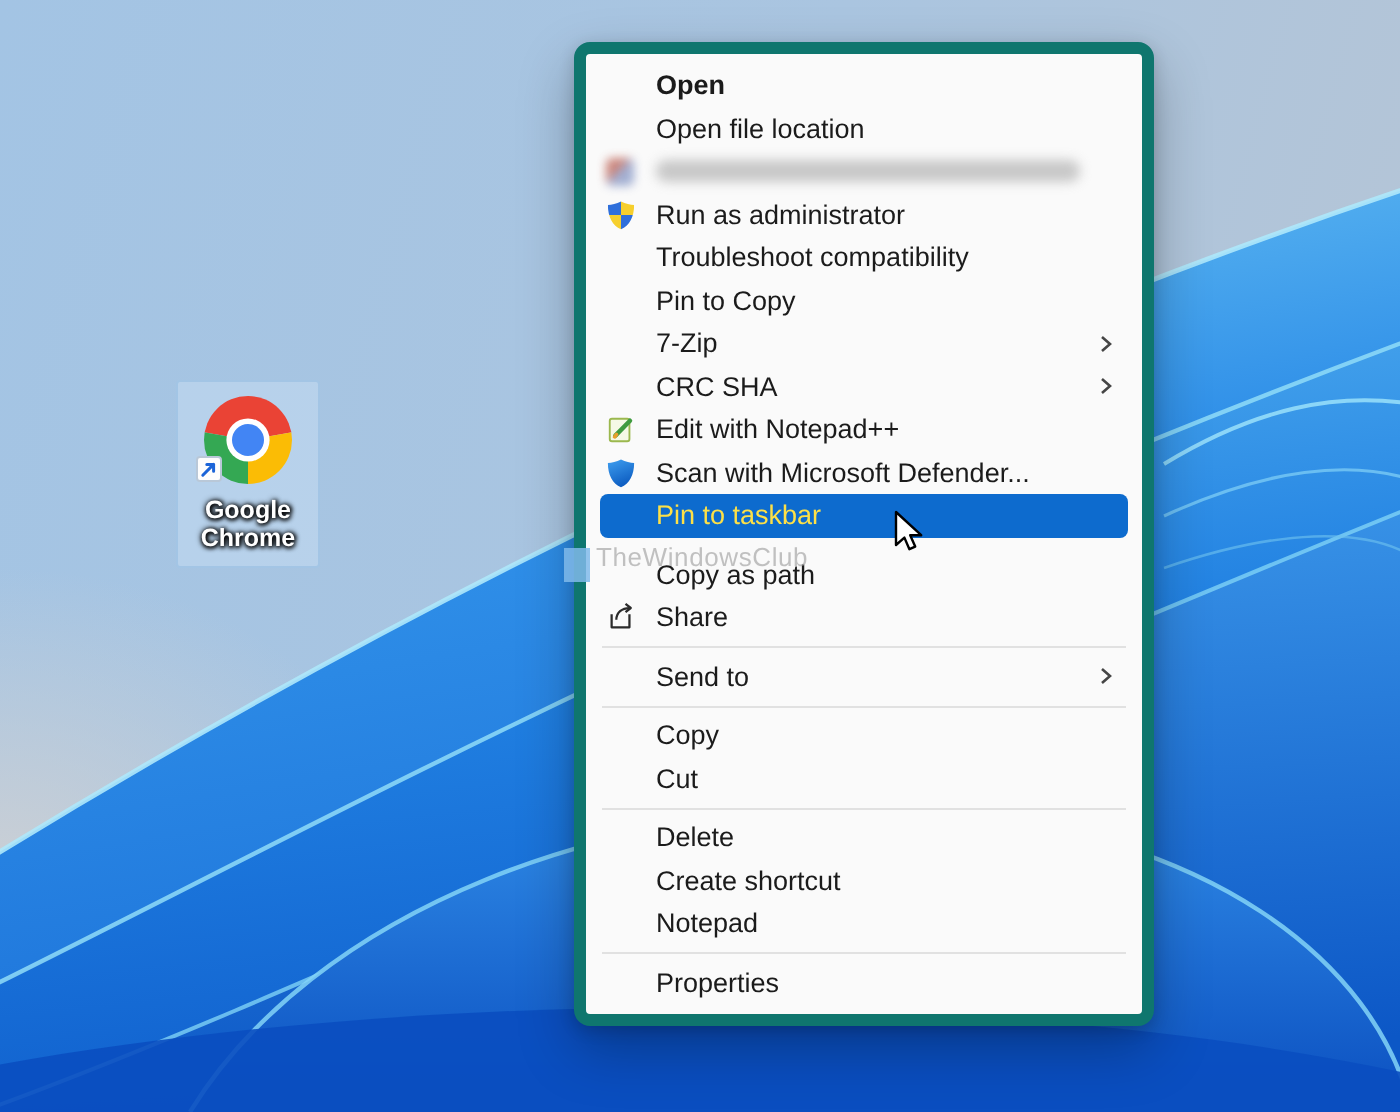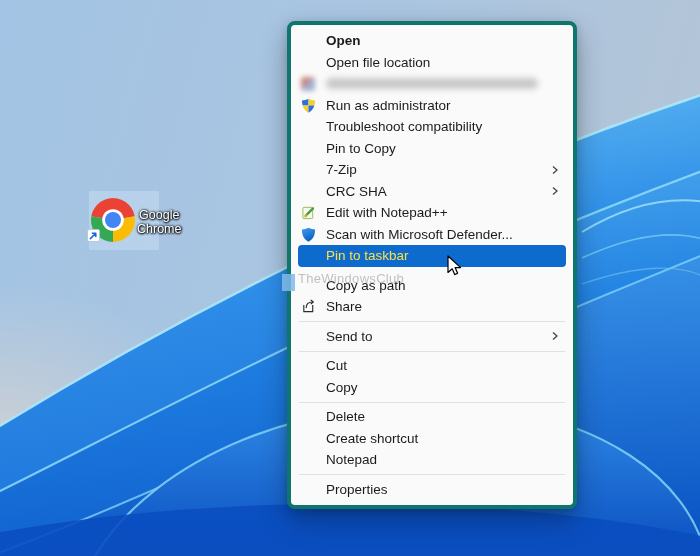--- a/index.html
+++ b/index.html
@@ -12,37 +12,37 @@
   .desktop{
     position:absolute;inset:0;z-index:0;
     background:
       radial-gradient(300px 230px at 0% 80%, #cdd0d4 0%, rgba(205,208,212,0) 70%),
       linear-gradient(105deg,#a3c4e4 0%,#aac5e0 50%,#b7c5d4 100%);
   }
   .desktop svg{position:absolute;inset:0;}
   
   .dicon{
     position:absolute;left:88px;top:190px;width:70px;z-index:1;
-    display:flex;flex-direction:row;align-items:center;
+    display:flex;flex-direction:column;align-items:center;
     background:rgba(202,224,244,.48);
     border:1px solid rgba(150,190,225,.65);
-    border-radius:2px;padding:5px 0 6px 0;cursor:default;
+    border-radius:2px;padding:5px 0 6px 0;cursor:default;font-weight:bold;
   }
   .logo-wrap{position:relative;width:48px;height:48px;}
   .shortcut-badge{position:absolute;left:-2px;bottom:-2px;}
   .dicon-label{
     margin-top:4px;font-size:12.5px;line-height:1.15;color:#fff;text-align:center;
     text-shadow:0 1px 2px #000,1px 0 2px #000,0 0 3px rgba(0,0,0,.9);
     white-space:pre-line;
   }
   
   .cmenu{
     position:absolute;left:287px;top:21px;width:290px;z-index:5;
     box-sizing:border-box;padding:5px 0;
-    background:#fafafa;border:4px solid #0f766e;border-radius:8px;
+    background:#fafafa;border:6px solid #0f766e;border-radius:8px;
     box-shadow:0 12px 28px rgba(0,0,0,.28),0 2px 8px rgba(0,0,0,.16);
   }
   .mi{
     position:relative;height:21.5px;margin:0 7px;padding-left:28px;
     display:flex;align-items:center;border-radius:4px;
     font-size:13.5px;color:#1b1b1b;cursor:default;white-space:nowrap;
   }
   .mi .lbl{pointer-events:none;}
   .mi.bold .lbl{font-weight:bold;}
   .mi.hl{background:#0d6bce;color:#fde047;}
@@ -256,25 +256,25 @@
     <span class="chev">
       <svg width="10" height="10" viewBox="0 0 10 10">
           <polyline points="3,1.5 7,5 3,8.5" fill="none" stroke="#454545" stroke-width="1.3"></polyline>
         </svg>
     </span>
   </div>
 
   <div class="sep"></div>
 
   <div class="mi">
+    <span class="lbl">Copy</span>
+  </div>
+
+  <div class="mi">
     <span class="lbl">Cut</span>
-  </div>
-
-  <div class="mi">
-    <span class="lbl">Copy</span>
   </div>
 
   <div class="sep"></div>
 
   <div class="mi">
     <span class="lbl">Delete</span>
   </div>
 
   <div class="mi">
     <span class="lbl">Create shortcut</span>

